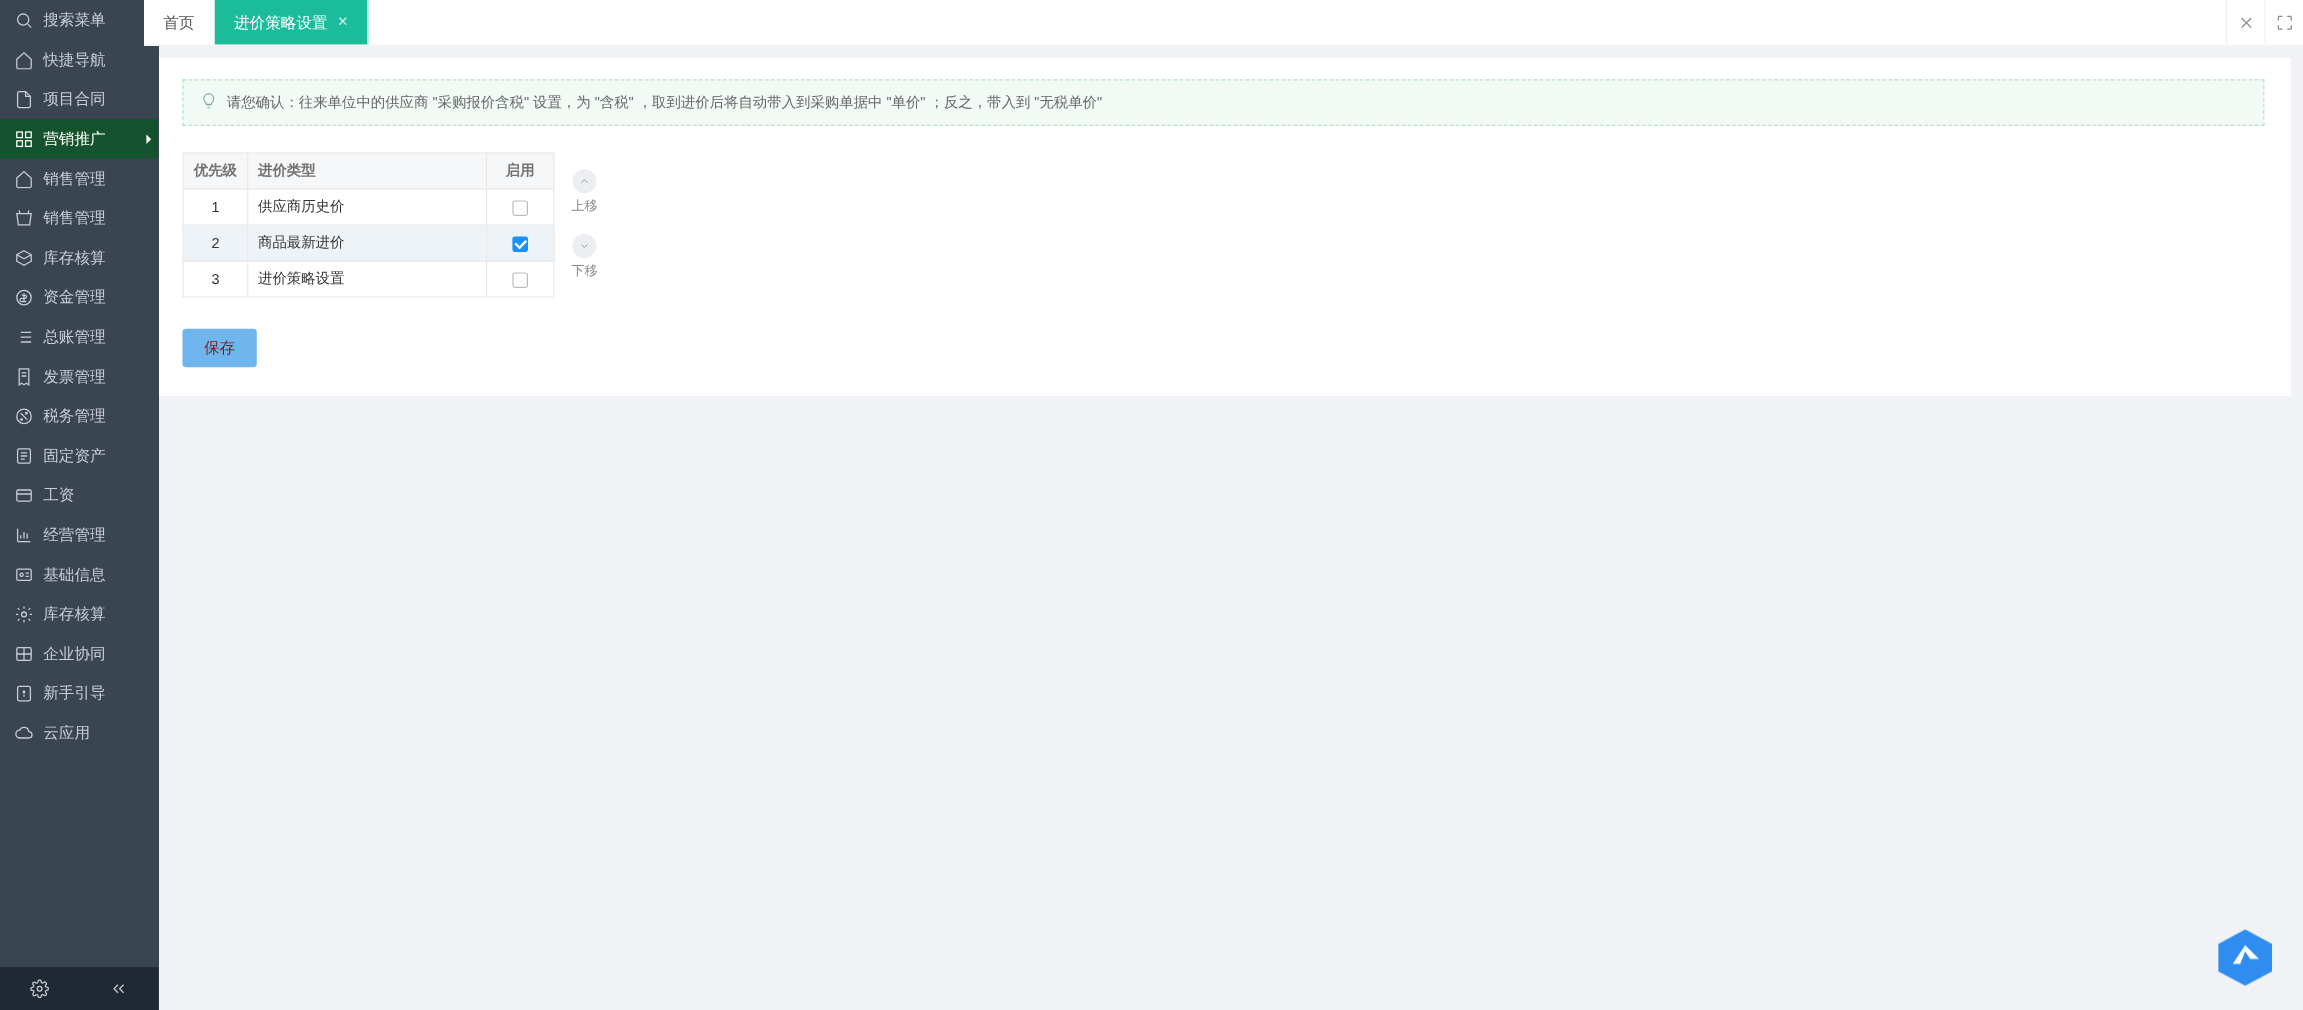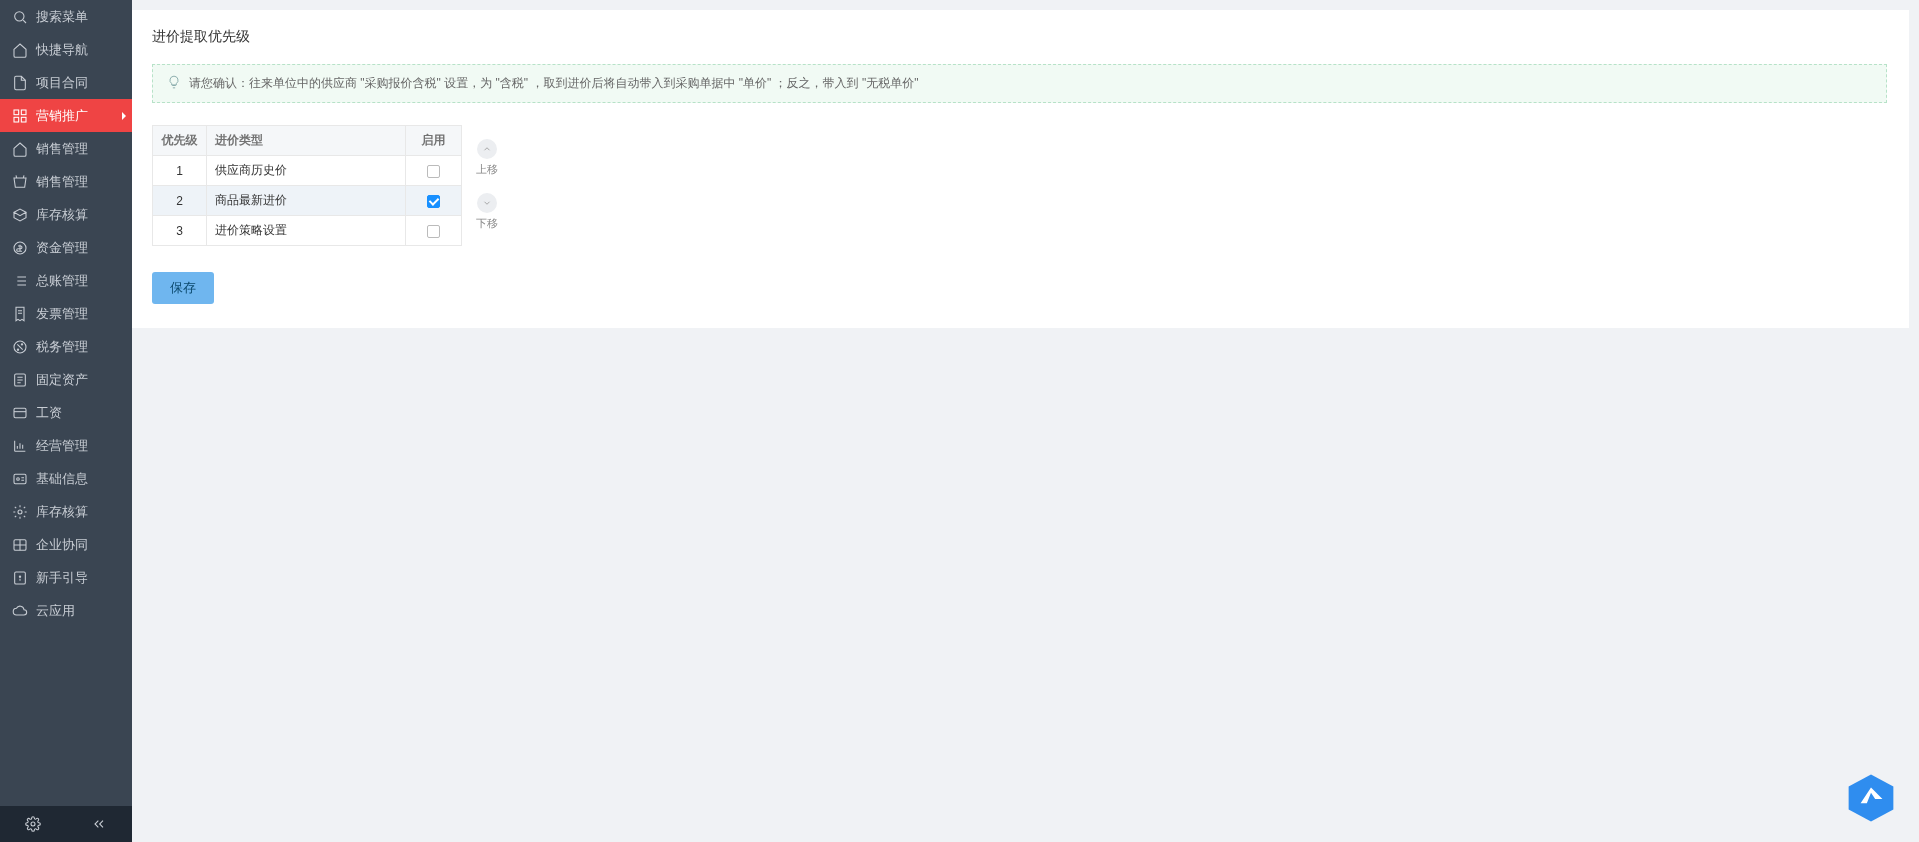--- a/index.html
+++ b/index.html
@@ -2,21 +2,21 @@
 <html><head>
 <meta charset="utf-8">
 <style>
 * { margin: 0; padding: 0; box-sizing: border-box; }
 body { font-family: "Microsoft YaHei", "PingFang SC", Arial, sans-serif; font-size: 12px; color: #333; background: #f0f2f5; overflow: hidden; width: 1919px; height: 842px; position: relative; }
 
 
 .sidebar { position: fixed; left: 0; top: 0; width: 132px; height: 100%; background: #3a4552; color: #c8cdd4; display: flex; flex-direction: column; }
 .sidebar-menu { flex: 1; overflow-y: auto; }
 .sidebar-item { display: flex; align-items: center; height: 33px; padding: 0 12px; cursor: pointer; position: relative; }
-.sidebar-item.active { background: #ef4444; color: #fff; }
+.sidebar-item.active { background: #14532d; color: #fff; }
 .sidebar-item .icon { width: 16px; height: 16px; margin-right: 8px; display: inline-flex; align-items: center; justify-content: center; flex-shrink: 0; }
 .sidebar-item .label { font-size: 13px; white-space: nowrap; }
 .sidebar-item .chev { position: absolute; right: 6px; width: 0; height: 0; border-left: 4px solid #c8cdd4; border-top: 4px solid transparent; border-bottom: 4px solid transparent; }
 .sidebar-item.active .chev { border-left-color: #fff; }
 .sidebar-footer { height: 36px; background: #1f2833; display: flex; }
 .sidebar-footer .fbtn { flex: 1; display: flex; align-items: center; justify-content: center; cursor: pointer; color: #c8cdd4; }
 
 
 .main { margin-left: 120px; height: 100%; display: flex; flex-direction: column; }
 
@@ -47,21 +47,21 @@
 .chk { width: 13px; height: 13px; border: 1px solid #bbb; border-radius: 2px; display: inline-block; vertical-align: middle; position: relative; cursor: pointer; }
 .chk.checked { background: #1890ff; border-color: #1890ff; }
 .chk.checked::after { content: ""; position: absolute; left: 3px; top: 0px; width: 4px; height: 7px; border: solid #fff; border-width: 0 2px 2px 0; transform: rotate(45deg); }
 
 .move-col { display: flex; flex-direction: column; align-items: flex-start; gap: 16px; padding-top: 14px; }
 .move-btn { display: flex; flex-direction: column; align-items: center; gap: 3px; cursor: pointer; color: #888; }
 .move-btn .circ { width: 20px; height: 20px; border-radius: 50%; background: #eceef1; display: flex; align-items: center; justify-content: center; }
 .move-btn .circ svg { width: 10px; height: 10px; }
 .move-btn .mlabel { font-size: 11px; }
 
-.save-btn { margin-top: 26px; background: #6fb6ef; color: #0c4a6e; border: none; padding: 7px 18px; font-size: 13px; border-radius: 3px; cursor: pointer; }
+.save-btn { margin-top: 26px; background: #6fb6ef; color: #7f1d1d; border: none; padding: 7px 18px; font-size: 13px; border-radius: 3px; cursor: pointer; }
 
 
 .float-badge { position: fixed; right: 22px; bottom: 18px; width: 52px; height: 52px; cursor: pointer; }
 .float-badge svg { width: 100%; height: 100%; }
 
 svg.icon-svg { width: 16px; height: 16px; fill: none; stroke: currentColor; stroke-width: 1.6; }
 </style>
 </head>
 <body>
 
@@ -245,24 +245,44 @@
     </div>
     <div class="fbtn">
       <svg class="icon-svg" viewBox="0 0 24 24">
           <path d="M11 17l-5-5 5-5M18 17l-5-5 5-5"></path>
         </svg>
     </div>
   </div>
 </div>
 
 <div class="main">
+  <div class="tabs-bar">
+    <div class="tab home">
+      <span>首页</span>
+    </div>
+    <div class="tab active">
+      <span>进价策略设置</span>
+      <span class="close">✕</span>
+    </div>
+    <div class="tabs-right">
+      <div class="rbtn">
+        <svg class="icon-svg" viewBox="0 0 24 24">
+            <path d="M18 6L6 18M6 6l12 12"></path>
+          </svg>
+      </div>
+      <div class="rbtn">
+        <svg class="icon-svg" viewBox="0 0 24 24">
+            <path d="M4 4h5M4 4v5M20 4h-5M20 4v5M4 20h5M4 20v-5M20 20h-5M20 20v-5"></path>
+          </svg>
+      </div>
+    </div>
+  </div>
 
   <div class="content-wrap">
     <div class="panel">
-      <div class="panel-title">进价提取优先级</div>
 
       <div class="alert">
         <span class="bulb">
           <svg class="icon-svg" viewBox="0 0 24 24" style="width:14px;height:14px">
               <path d="M9 18h6M10 22h4M12 2a7 7 0 0 0-4 12.7V17h8v-2.3A7 7 0 0 0 12 2z"></path>
             </svg>
         </span>
         <span>请您确认：往来单位中的供应商 "采购报价含税" 设置，为 "含税" ，取到进价后将自动带入到采购单据中 "单价" ；反之，带入到 "无税单价"</span>
       </div>
 

